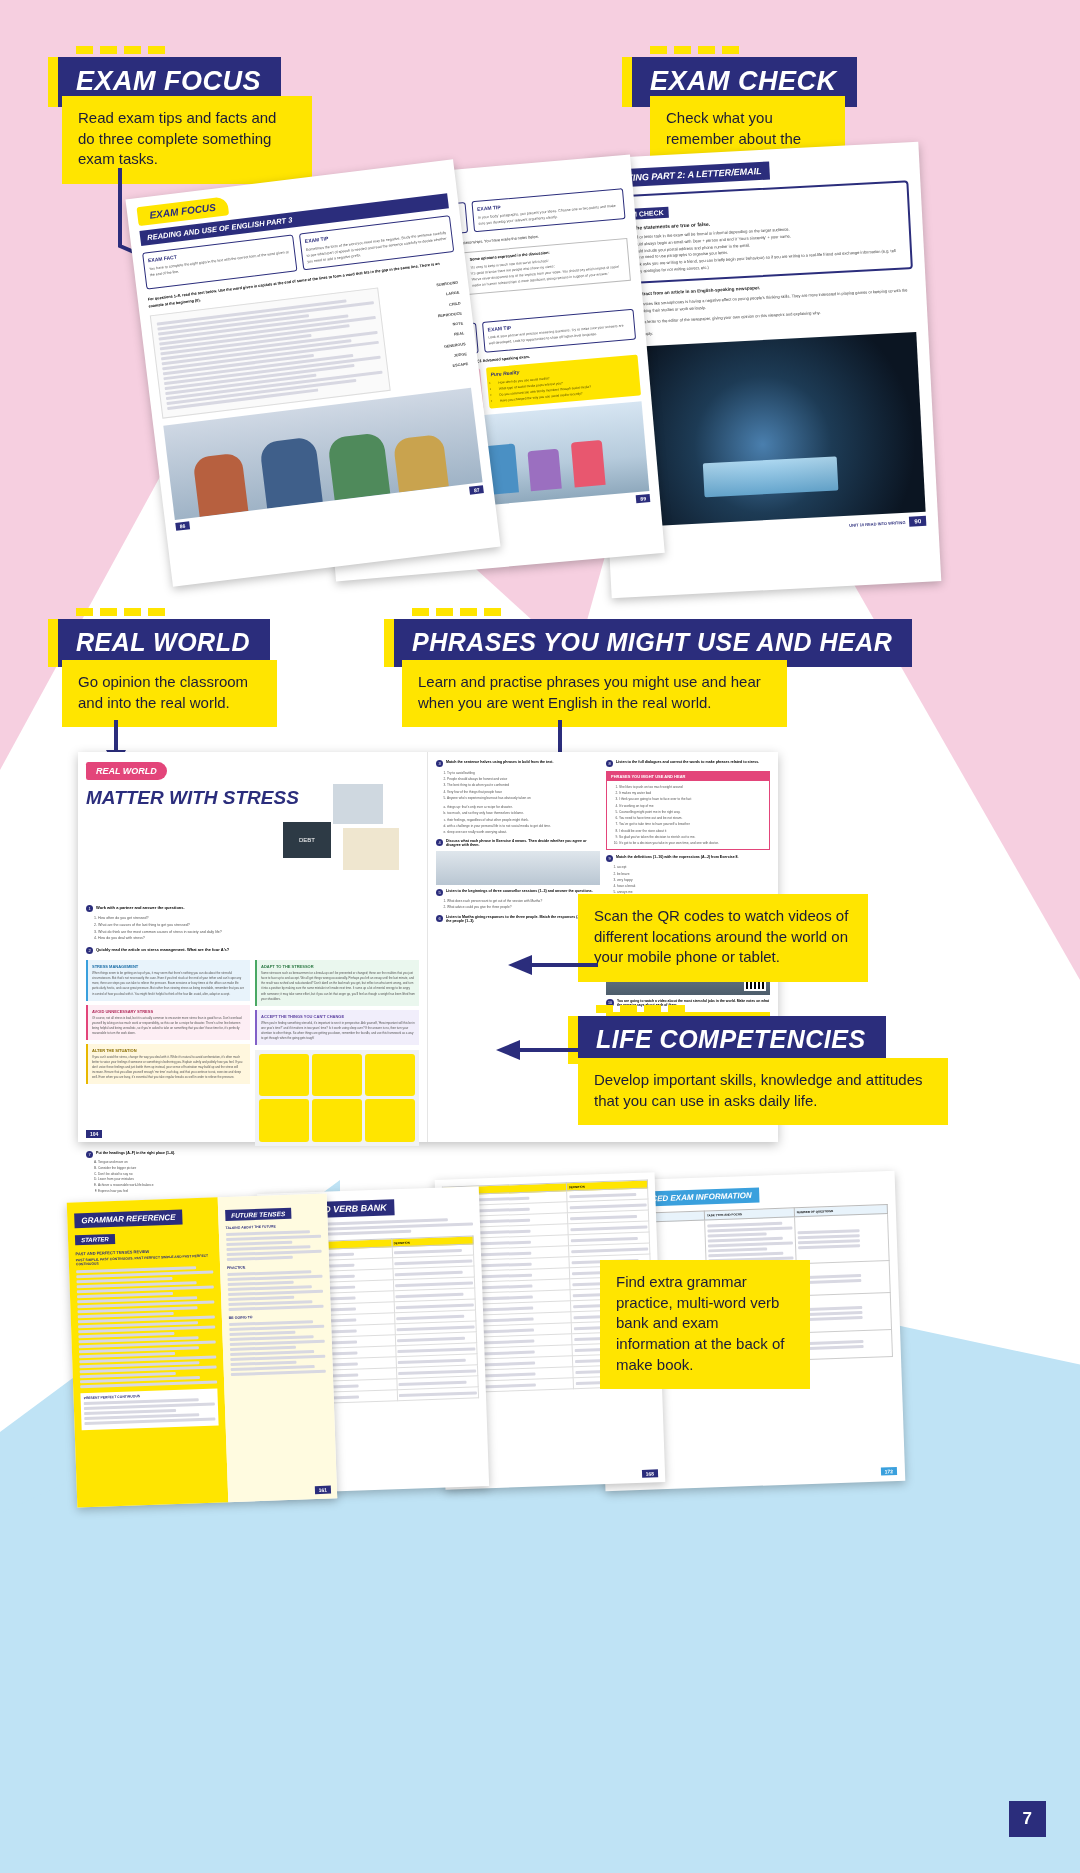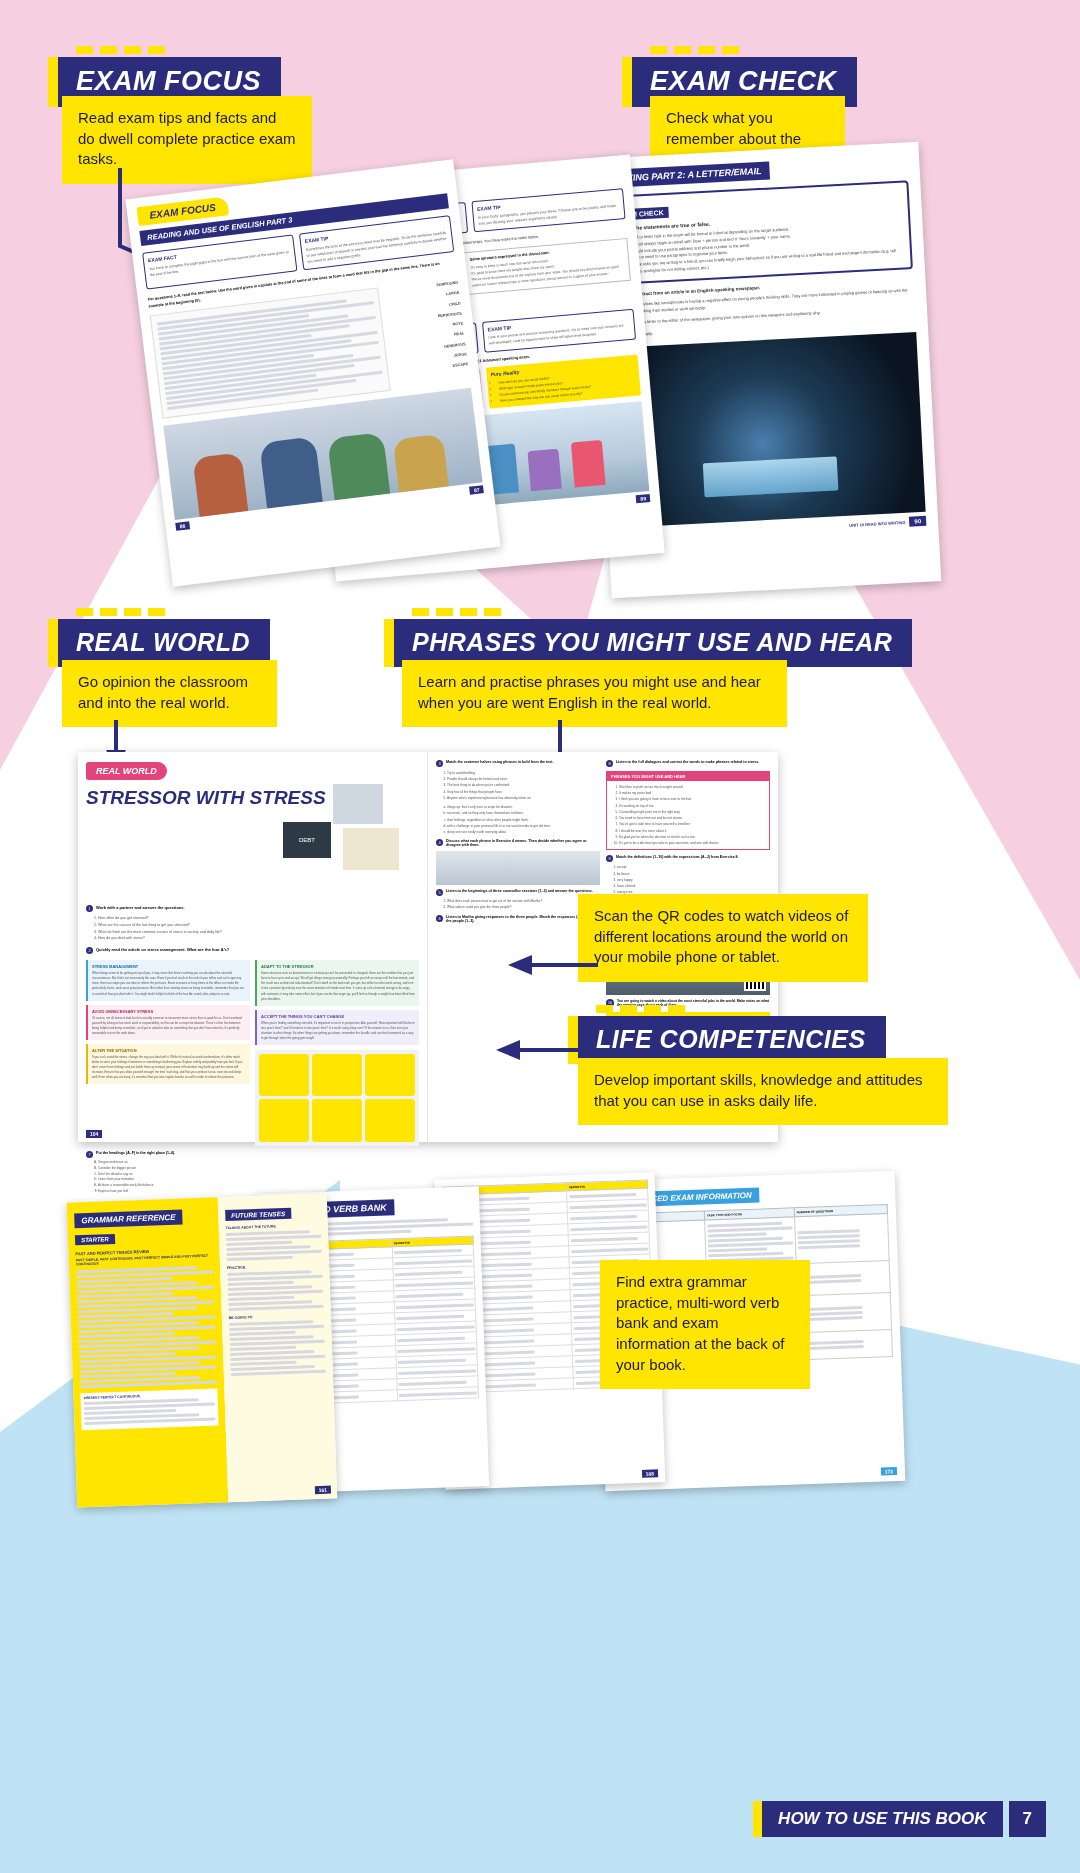--- a/index.html
+++ b/index.html
@@ -93,21 +93,21 @@
 
 <div class="banner" style="left:58px; top:46px;">
   <div class="dashes">
       <i></i>
       <i></i>
       <i></i>
       <i></i>
     </div>
   <div class="bar" style="font-size:27px;">EXAM FOCUS</div>
 </div>
-<div class="note" style="left:62px; top:96px; width:250px;">Read exam tips and facts and do dwell complete practice exam tasks.</div>
+<div class="note" style="left:62px; top:96px; width:250px;">Read exam tips and facts and do three complete something exam tasks.</div>
 <svg class="arrow" style="left:100px; top:168px; width:120px; height:110px;">
   <path d="M20,0 L20,78 L62,96" stroke="#2b2d7c" stroke-width="4" fill="none"></path>
   <polygon points="56,86 76,104 52,104" fill="#2b2d7c"></polygon>
 </svg>
 
 <div class="banner" style="left:632px; top:46px;">
   <div class="dashes">
       <i></i>
       <i></i>
       <i></i>
@@ -322,21 +322,21 @@
 <svg class="arrow" style="left:500px; top:720px; width:200px; height:110px;">
   <path d="M60,0 L60,40 L142,96" stroke="#2b2d7c" stroke-width="4" fill="none"></path>
   <polygon points="130,88 156,106 128,108" fill="#2b2d7c"></polygon>
 </svg>
 
 <div class="spread" style="left:78px; top:752px; width:700px; height:390px;">
   <div style="display:flex;height:100%;">
 
     <div style="width:50%;padding:8px;border-right:1px solid #e5e5e5;position:relative;">
       <div style="background:#e3457a;color:#fff;font-style:italic;font-weight:bold;font-size:9px;padding:4px 10px;border-radius:3px 12px 12px 3px;display:inline-block;">REAL WORLD</div>
-      <div style="font-style:italic;font-weight:bold;font-size:19px;color:#2b2d7c;line-height:1.1;margin-top:8px;">STRESSOR WITH STRESS</div>
+      <div style="font-style:italic;font-weight:bold;font-size:19px;color:#2b2d7c;line-height:1.1;margin-top:8px;">MATTER WITH STRESS</div>
 
       
       <div style="position:absolute;right:8px;top:30px;width:140px;height:110px;">
         <div style="position:absolute;left:52px;top:0;width:54px;height:44px;background:#cfd8e0;border:2px solid #fff;"></div>
         <div style="position:absolute;left:2px;top:38px;width:52px;height:40px;background:#2d3a45;border:2px solid #fff;color:#fff;font-size:6px;display:flex;align-items:center;justify-content:center;">DEBT</div>
         <div style="position:absolute;left:62px;top:44px;width:60px;height:46px;background:#efe6cf;border:2px solid #fff;"></div>
       </div>
 
       <div style="margin-top:96px;font-size:4px;">
         <div style="display:flex;gap:3px;align-items:flex-start;">
@@ -981,18 +981,17 @@
           <div class="fakeline"></div>
           <div class="fakeline s"></div>
         <div class="fakeline m"></div>
           <div class="fakeline"></div>
       </div>
       <span style="position:absolute;right:6px;bottom:5px;background:#2b2d7c;color:#fff;font-size:5px;font-weight:bold;padding:1px 4px;">161</span>
     </div>
   </div>
 </div>
 
-<div class="note" style="left:600px; top:1260px; width:210px;">Find extra grammar practice, multi-word verb bank and exam information at the back of your book.</div>
+<div class="note" style="left:600px; top:1260px; width:210px;">Find extra grammar practice, multi-word verb bank and exam information at the back of make book.</div>
 
 <div class="footer">
-  <div class="ftitle">HOW TO USE THIS BOOK</div>
   <div class="fnum">7</div>
 </div>
 
 </body></html>

